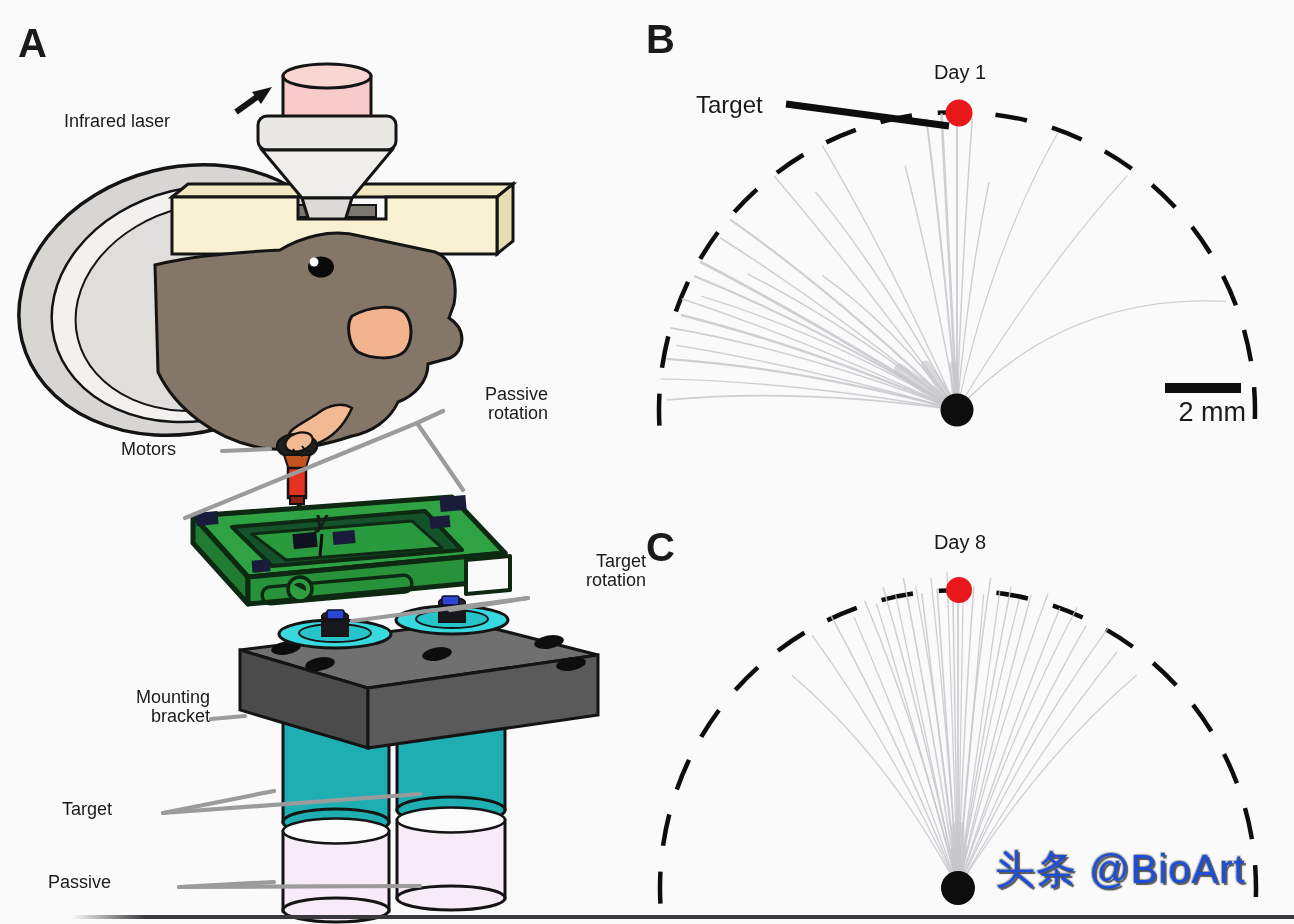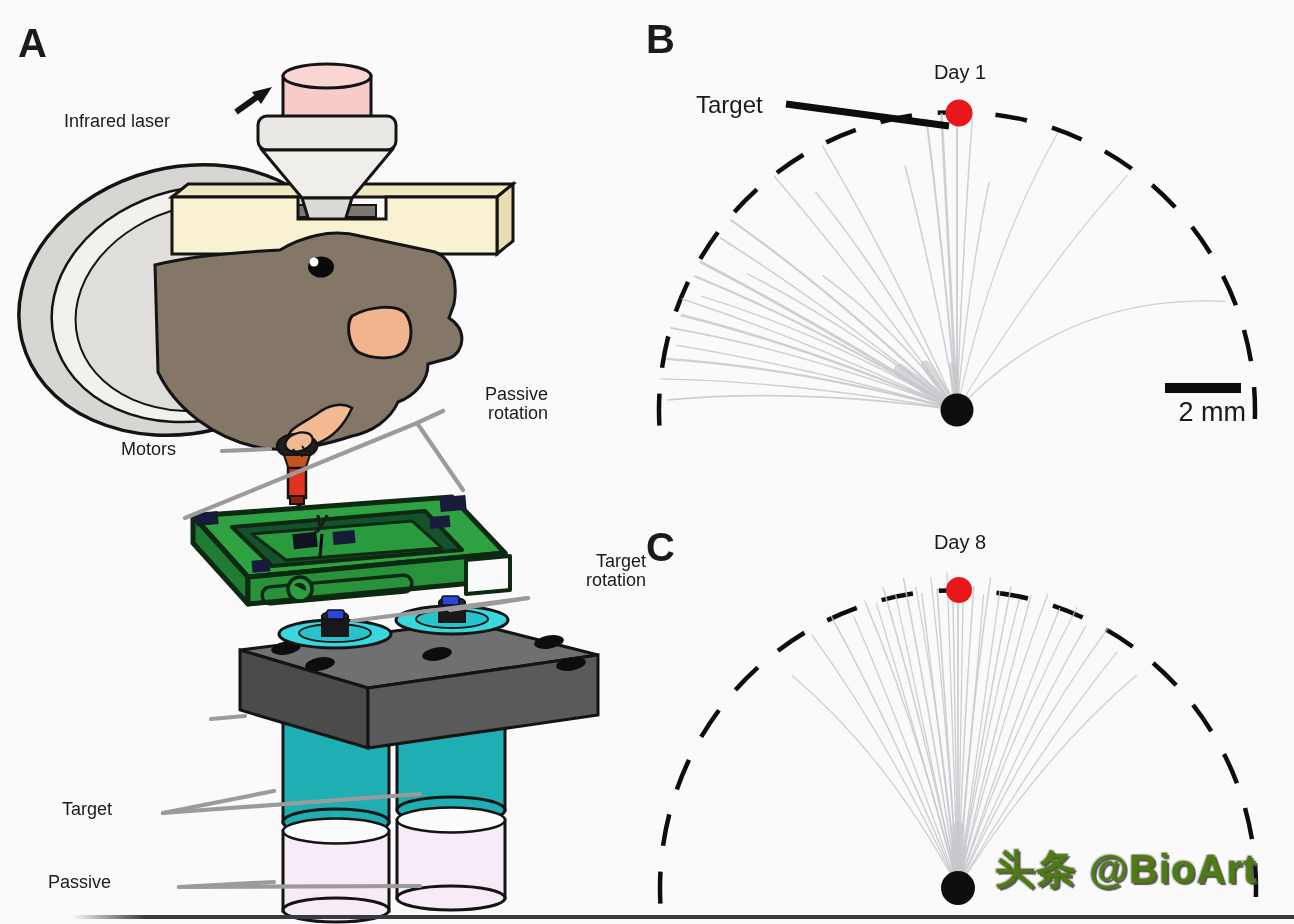--- a/index.html
+++ b/index.html
@@ -11,22 +11,22 @@
   .canvas svg{position:absolute;left:0;top:0;}
   .lbl{position:absolute;white-space:nowrap;line-height:1.07;color:#1a1a1a;}
   .panel-letter{font-size:40px;font-weight:700;}
   .part-label{font-size:18px;}
   .part-label.center{text-align:right;white-space:normal;}
   .plot-title{font-size:20px;text-align:center;width:140px;}
   .target-label{font-size:24px;}
   .scalebar-label{font-size:27px;text-align:right;width:86px;}
   .axis-y{font-size:23px;font-weight:700;font-style:italic;}
   .watermark{
-    position:absolute;font-size:40px;font-weight:700;letter-spacing:1px;
-    color:#4d7c0f;
+    position:absolute;font-size:40px;font-weight:400;letter-spacing:1px;
+    color:#1d4ed8;
     text-shadow:2px 2px 1px rgba(70,70,70,.9),-1px -1px 1px rgba(130,130,130,.55),
                 1px -1px 1px rgba(130,130,130,.45),-1px 1px 1px rgba(130,130,130,.45);
   }
   .bottom-crop-line{
     position:absolute;left:72px;right:0;top:915px;height:4px;
     background:linear-gradient(to right,rgba(58,58,62,0),#3a3a3e 6%,#3a3a3e);
   }
 </style>
 </head>
 <body>
@@ -253,20 +253,24 @@
   <div class="lbl part-label" style="left:121px;top:440px">Motors</div>
 
   <div class="lbl part-label center" style="left:428px;top:385px;width:120px">
     <div>Passive</div>
     <div>rotation</div>
   </div>
   <div class="lbl part-label center" style="left:524px;top:552px;width:122px">
     <div>Target</div>
     <div>rotation</div>
   </div>
+  <div class="lbl part-label center" style="left:76px;top:688px;width:134px">
+    <div>Mounting</div>
+    <div>bracket</div>
+  </div>
   <div class="lbl part-label" style="left:62px;top:800px">Target</div>
   <div class="lbl part-label" style="left:48px;top:873px">Passive</div>
   <div class="lbl axis-y" style="left:315px;top:508px">y</div>
 
   <div class="lbl plot-title" style="left:890px;top:62px">Day 1</div>
   <div class="lbl target-label" style="left:696px;top:92px">Target</div>
   <div class="lbl scalebar-label" style="left:1160px;top:398px">2 mm</div>
   <div class="lbl plot-title" style="left:890px;top:532px">Day 8</div>
 
   <div class="watermark" style="left:995px;top:842px">头条 @BioArt</div>

